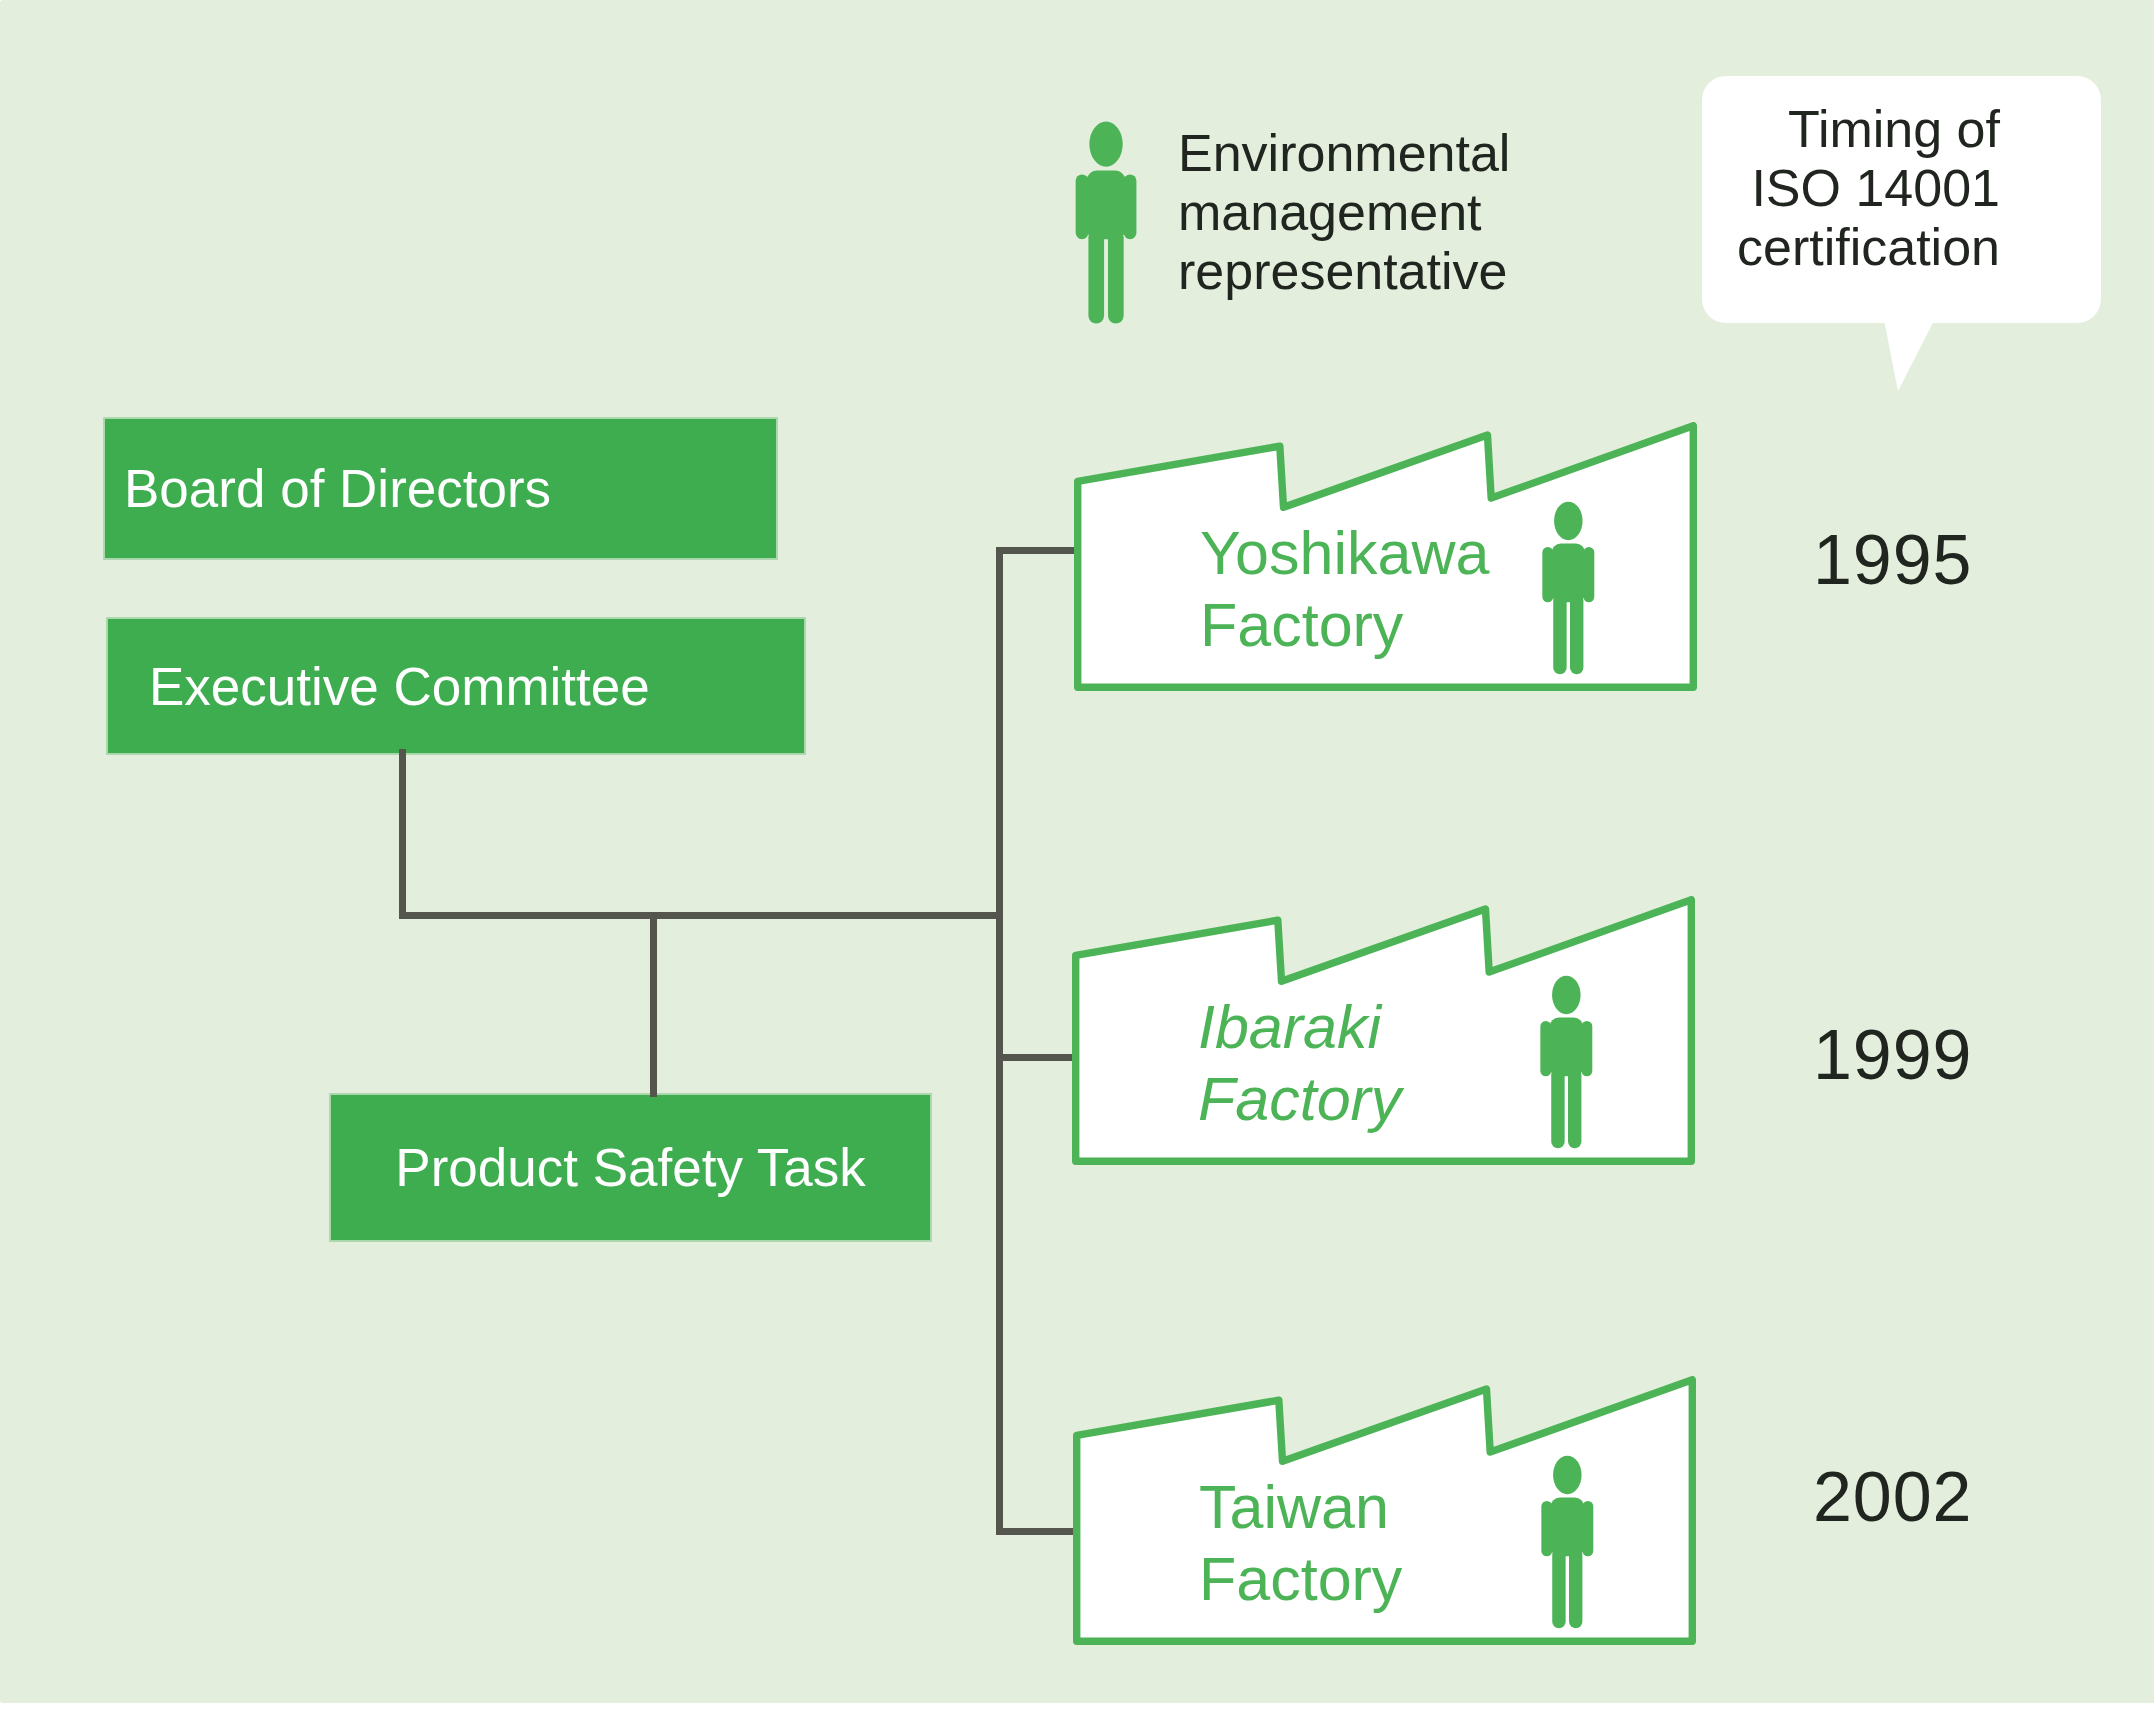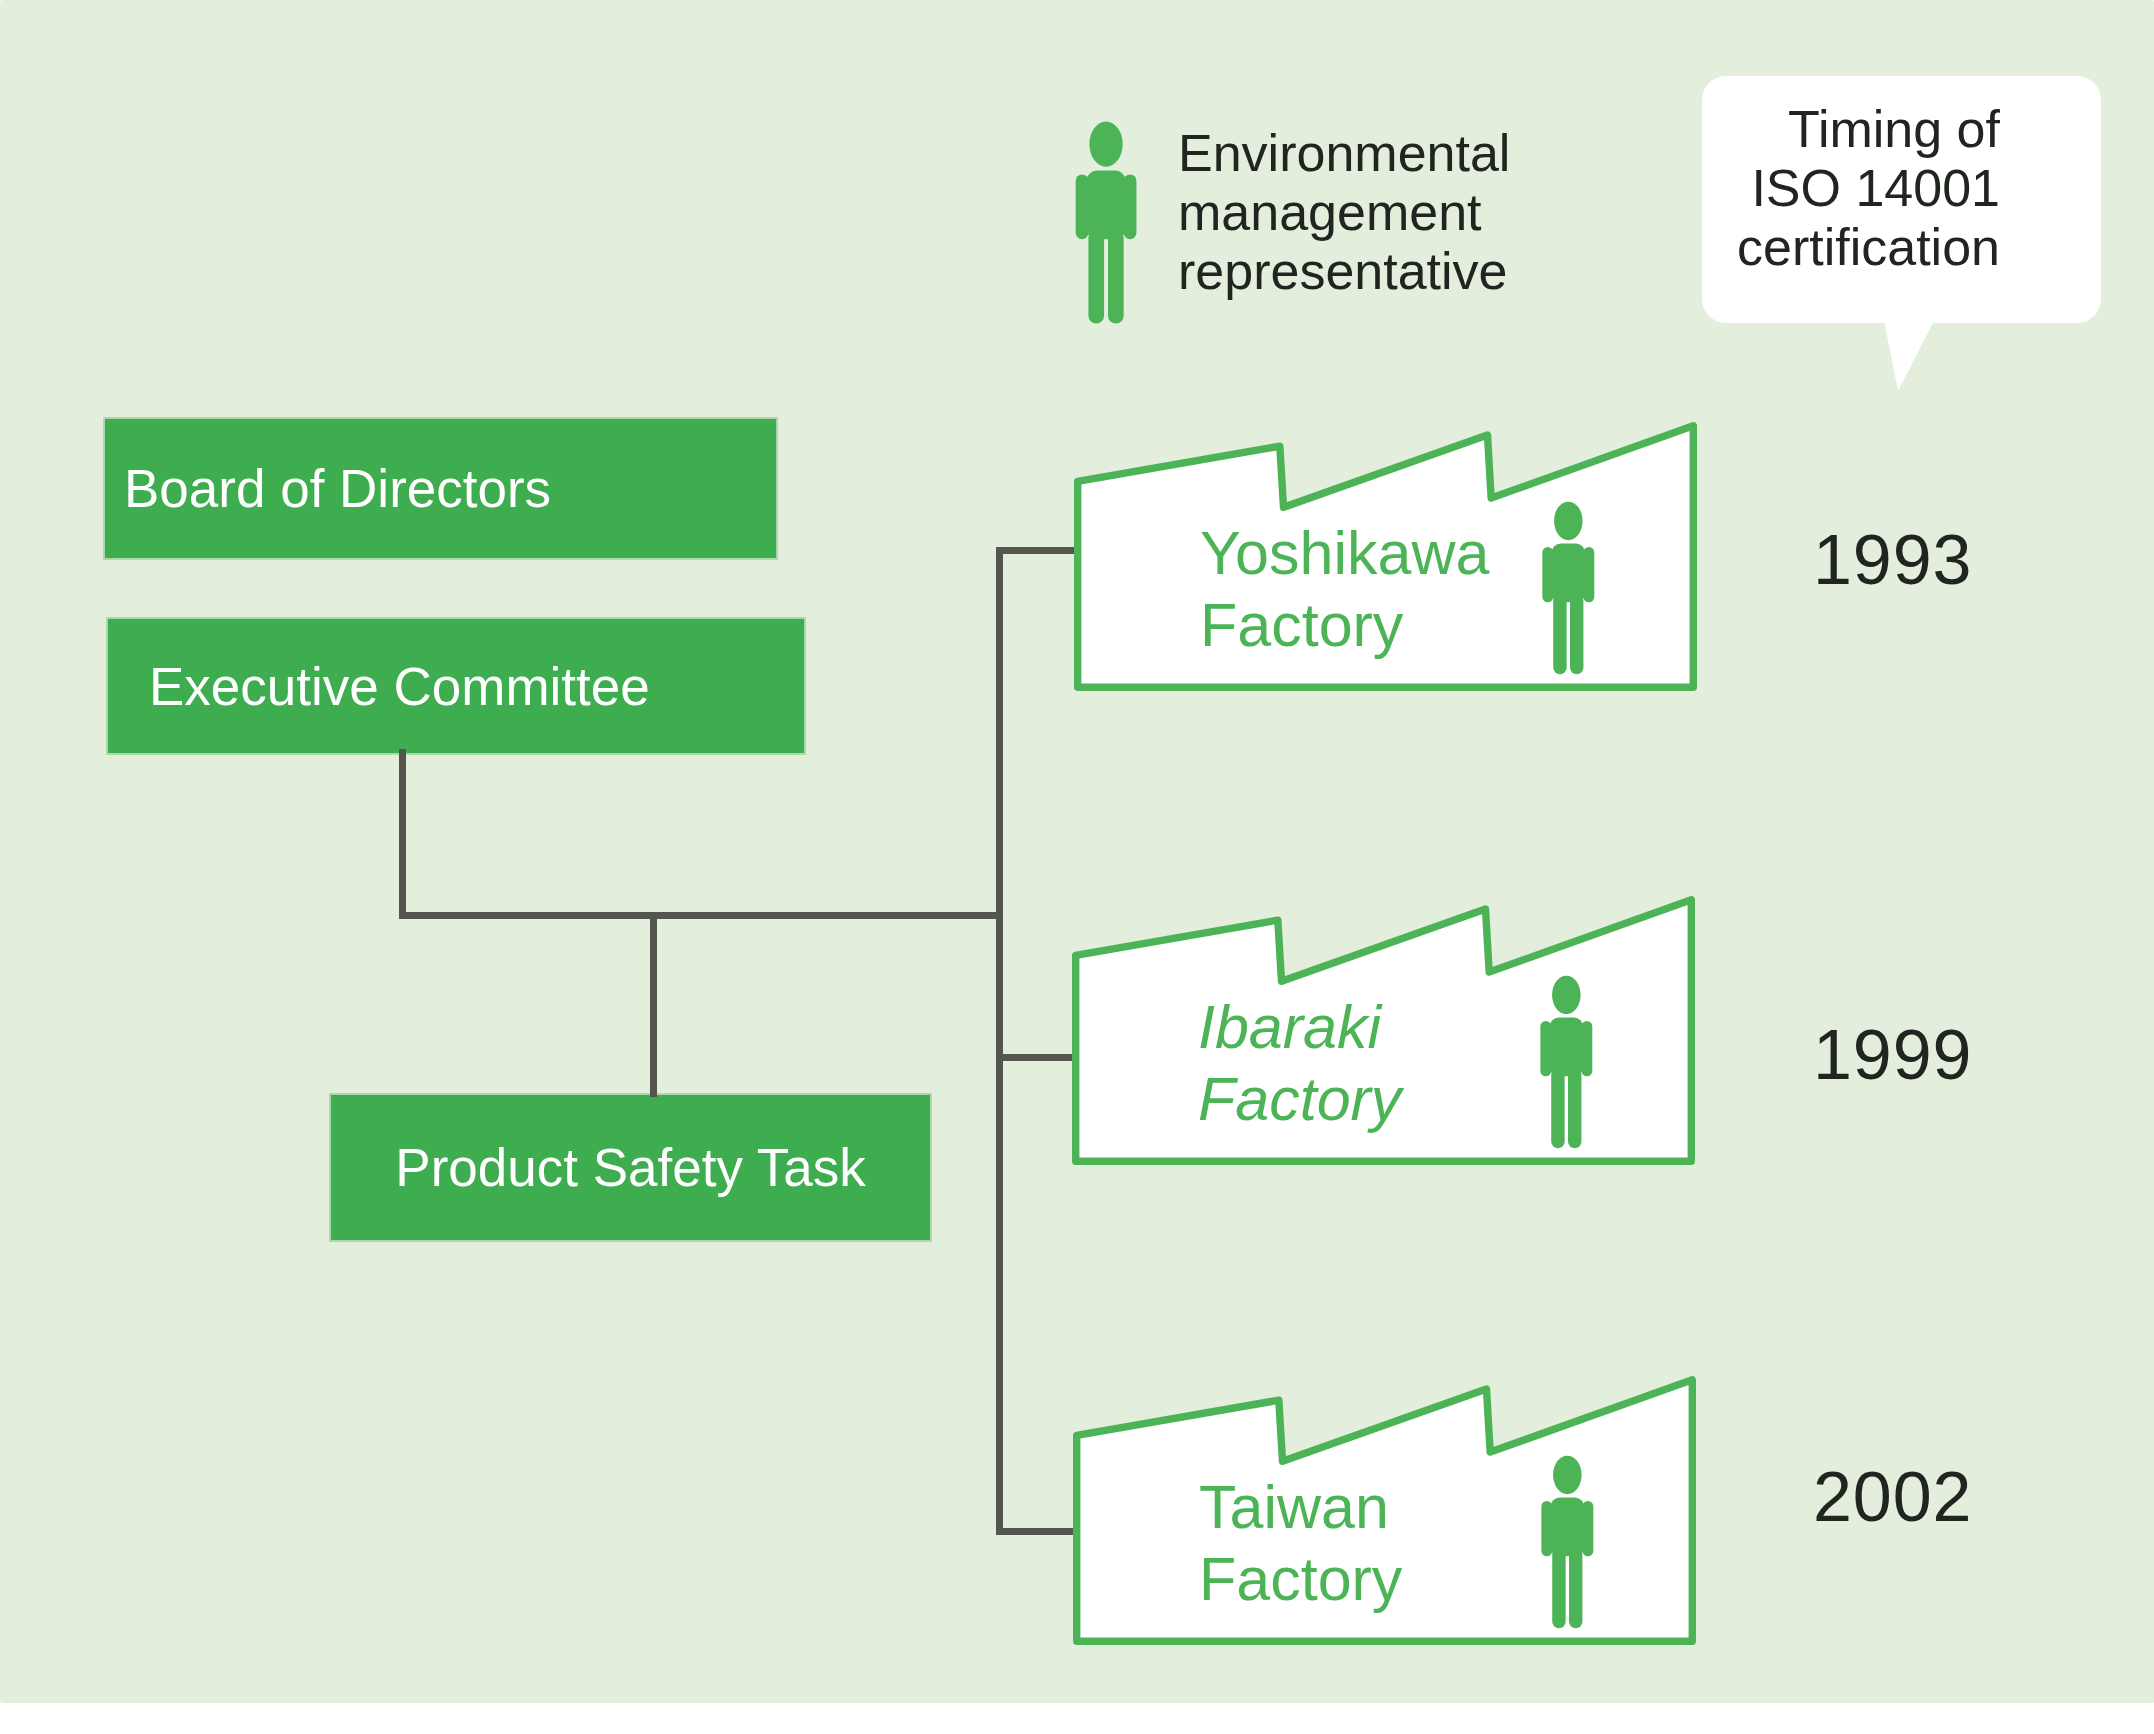--- a/index.html
+++ b/index.html
@@ -167,18 +167,18 @@
         <ellipse cx="48" cy="25" rx="17" ry="23"></ellipse>
         <rect x="17" y="56" width="13" height="66" rx="6.5"></rect>
         <rect x="66" y="56" width="13" height="66" rx="6.5"></rect>
         <rect x="28" y="52" width="40" height="70" rx="11"></rect>
         <rect x="30" y="112" width="16" height="96" rx="8"></rect>
         <rect x="50" y="112" width="16" height="96" rx="8"></rect>
       </g>
     </svg>
   </div>
 
-  <div class="year y0">1993</div>
+  <div class="year y0">1995</div>
   <div class="year y1">1999</div>
   <div class="year y2">2002</div>
 
 </div>
 
 
 </body></html>

